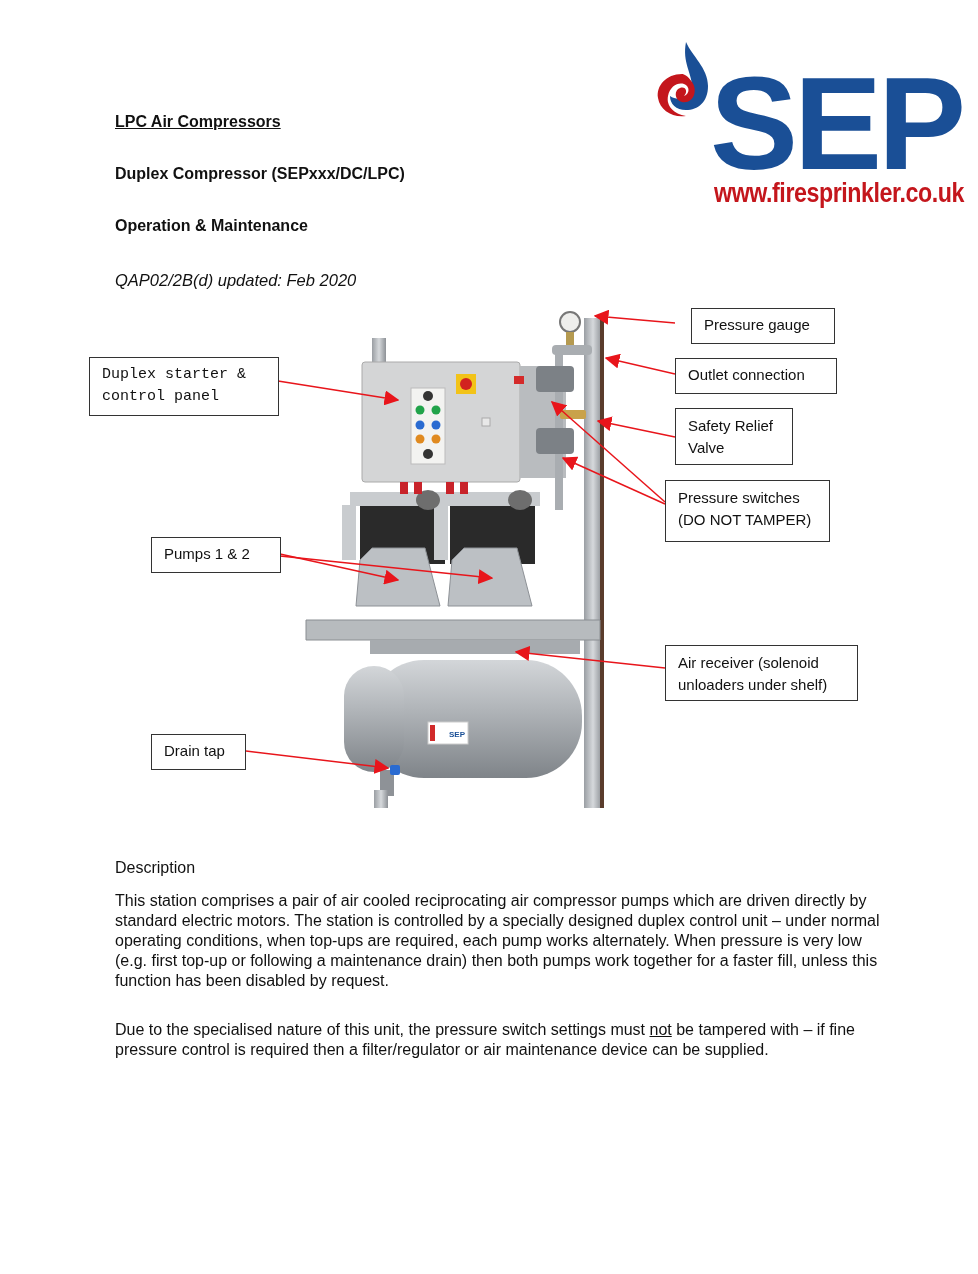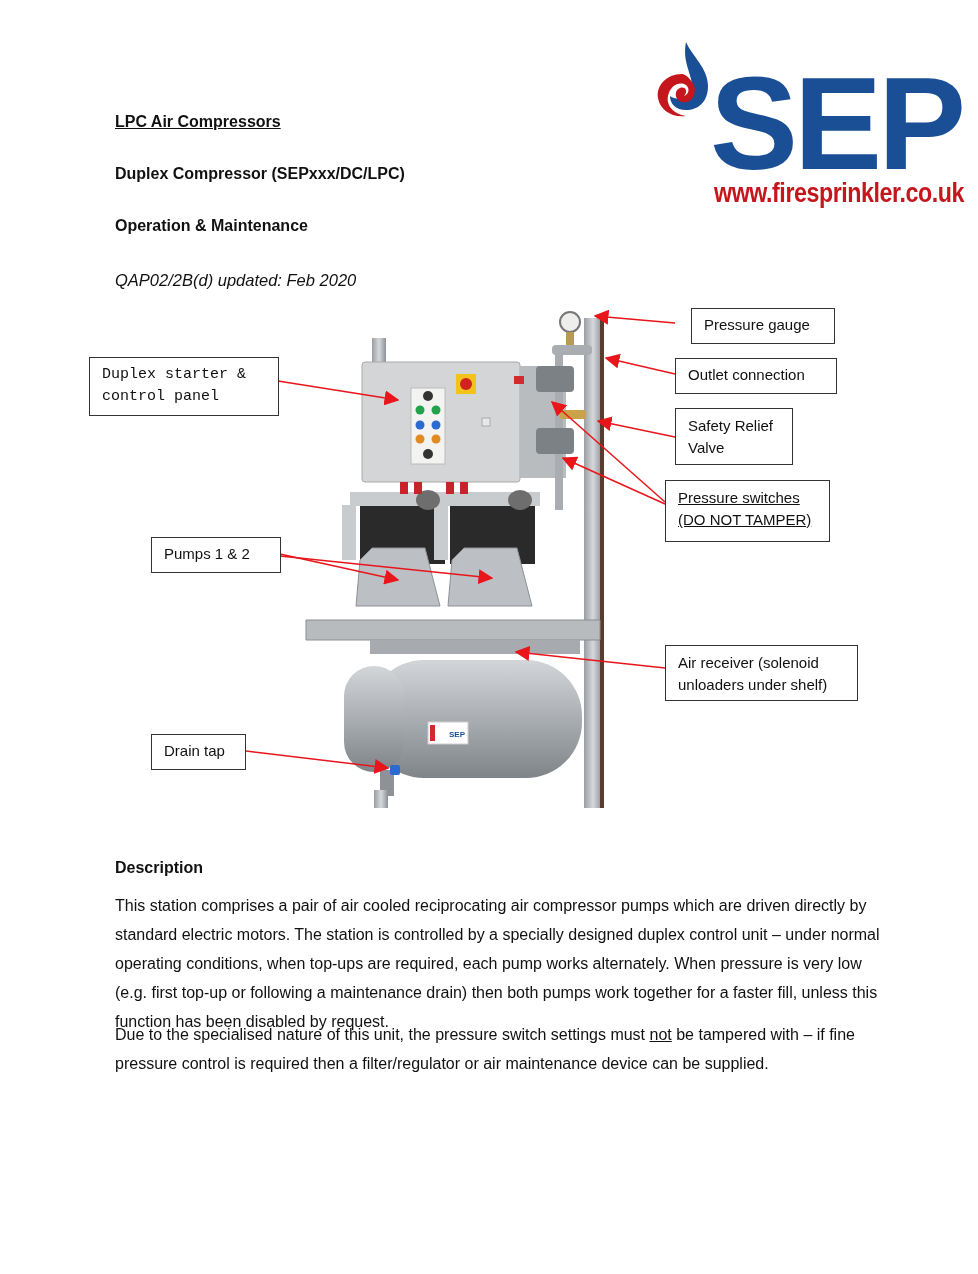--- a/index.html
+++ b/index.html
@@ -21,22 +21,22 @@
     .h3 { top: 217px; }
     .ref { position: absolute; left: 115px; top: 271px; font-style: italic; font-size: 16.5px; color: #111; }
 
     
     .diagram { position: absolute; left: 0; top: 300px; width: 978px; height: 530px; }
     .callout { position: absolute; border: 1.5px solid #333; background: #fff; padding: 6px 12px;
       font-size: 15px; line-height: 22px; color: #111; }
     svg.overlay { position: absolute; left: 0; top: 0; }
 
     
-    .desc-title { position: absolute; left: 115px; top: 859px; font-weight: 700; font-size: 16px; }
-    .para { position: absolute; left: 115px; width: 770px; font-size: 16px; line-height: 29px; color: #111; }
+    .desc-title { position: absolute; left: 115px; top: 859px; font-weight: 400; font-size: 16px; }
+    .para { position: absolute; left: 115px; width: 770px; font-size: 16px; line-height: 20px; color: #111; }
     .p1 { top: 891px; }
     .p2 { top: 1020px; }
     .u { text-decoration: underline; }
   </style>
 </head>
 <body>
 
 <div class="logo">
   <svg class="logo-mark" viewBox="0 0 60 90">
     <path d="M34 2 C40 16 56 28 56 46 C56 62 46 70 34 70 C24 70 18 64 18 56 C26 62 40 58 40 46 C40 34 30 22 34 2 Z" fill="#1a4f96"></path>
@@ -155,21 +155,21 @@
   <div class="callout" style="left:675px; top:8px; width:144px; height:36px; padding-top:5px;margin-left:16px;">
     <div>Pressure gauge</div>
   </div>
   <div class="callout" style="left:675px; top:58px; width:162px; height:36px; padding-top:5px;">
     <div>Outlet connection</div>
   </div>
   <div class="callout" style="left:675px; top:108px; width:118px; height:57px;">
     <div>Safety Relief</div>
     <div>Valve</div>
   </div>
-  <div class="callout" style="left:665px; top:180px; width:165px; height:62px;text-decoration:underline;">
+  <div class="callout" style="left:665px; top:180px; width:165px; height:62px;">
     <div>Pressure switches</div>
     <div>(DO NOT TAMPER)</div>
   </div>
   <div class="callout" style="left:665px; top:345px; width:193px; height:56px;">
     <div>Air receiver (solenoid</div>
     <div>unloaders under shelf)</div>
   </div>
 </div>
 
 <div class="desc-title">Description</div>

